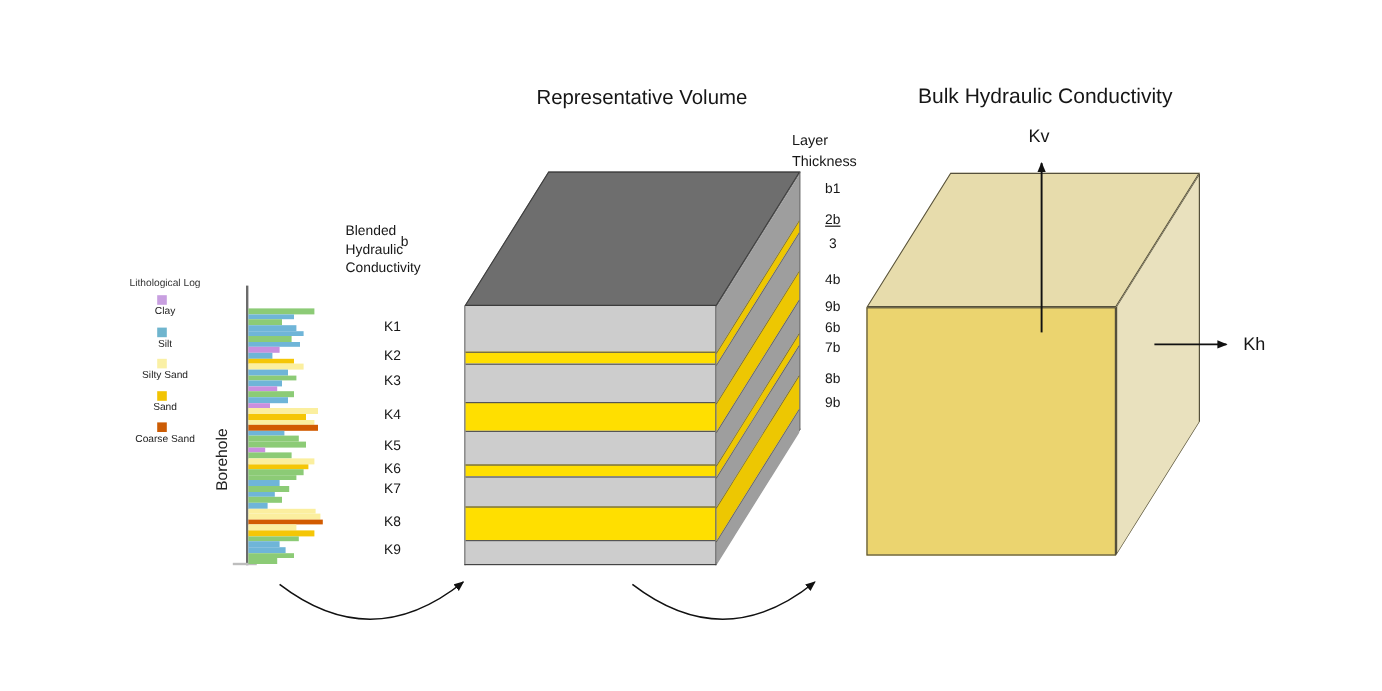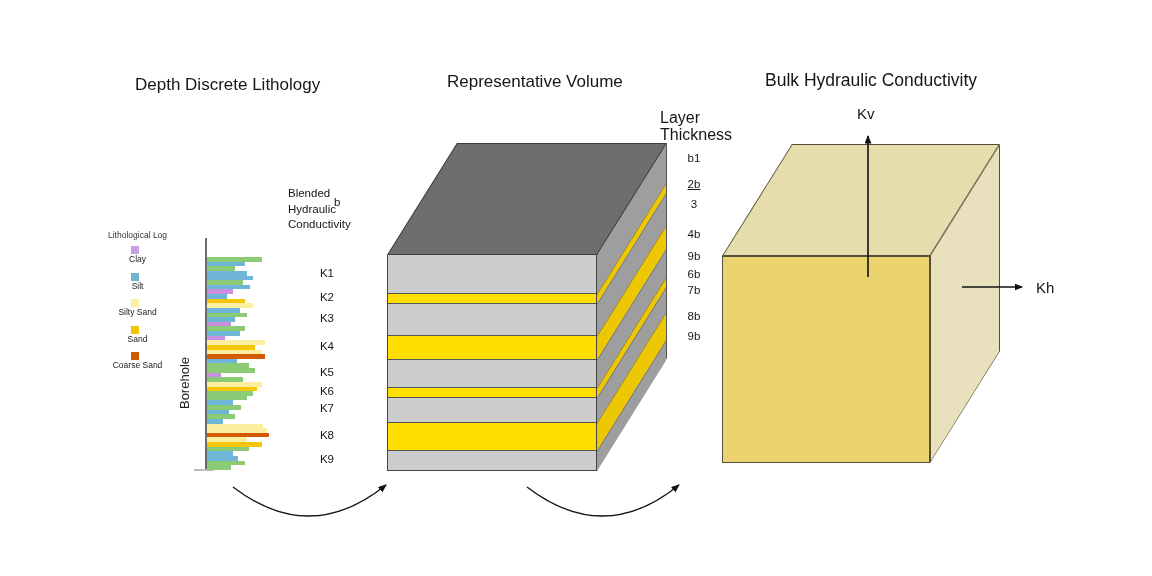--- a/index.html
+++ b/index.html
@@ -39,39 +39,38 @@
   .lay:first-child{border-top:none;}
   .lay-speckle{
     background-image:
       repeating-linear-gradient(90deg, transparent 0 22px, rgba(120,120,120,.55) 22px 30px, transparent 30px 57px),
       repeating-linear-gradient(90deg, transparent 0 35px, rgba(120,120,120,.45) 35px 42px, transparent 42px 71px);
     background-size:100% 1px,100% 1px;
     background-position:9px 32%,17px 72%;
     background-repeat:no-repeat,no-repeat;}
   .k-label{position:absolute;left:309px;width:36px;text-align:center;
     font-size:11.5px;color:#161616;}
-  #thickness-header{left:660px;top:109px;font-size:16px;line-height:17px;color:#161616;}
+  #thickness-header{left:660px;top:109px;font-size:12px;line-height:17px;color:#161616;}
   .t-label{position:absolute;left:674px;width:40px;text-align:center;
     font-size:11.5px;color:#161616;}
   
   #cube-top{left:722px;top:144px;width:208px;height:112px;
     transform:skewX(-32deg);transform-origin:0 100%;border:1px solid #55503c;}
   #cube-front{left:722px;top:256px;width:208px;height:207px;border:1px solid #55503c;}
   #cube-side{left:930px;top:256px;width:70px;height:207px;
     transform:skewY(-58deg);transform-origin:0 0;border:1px solid #55503c;}
   .k-axis-label{font-size:15px;color:#161616;}
   
   #arrows{left:0;top:0;width:1152px;height:576px;pointer-events:none;}
 </style>
 </head>
 <body>
 
 <div id="canvas">
 
-  <div class="abs title" style="left:135px;top:75px;">Depth Discrete Lithology</div>
   <div class="abs title" style="left:765px;top:70px;font-size:17.5px;">Bulk Hydraulic Conductivity</div>
   <div class="abs title" style="left:447px;top:72px;">Representative Volume</div>
 
   <div class="abs" id="legend">
     <div class="legend-title">Lithological Log</div>
     <div id="legend-items">
         <div class="legend-item">
           <div class="legend-swatch" style="background: rgb(200, 159, 224);"></div>
           <div class="legend-label">Clay</div>
         </div>

